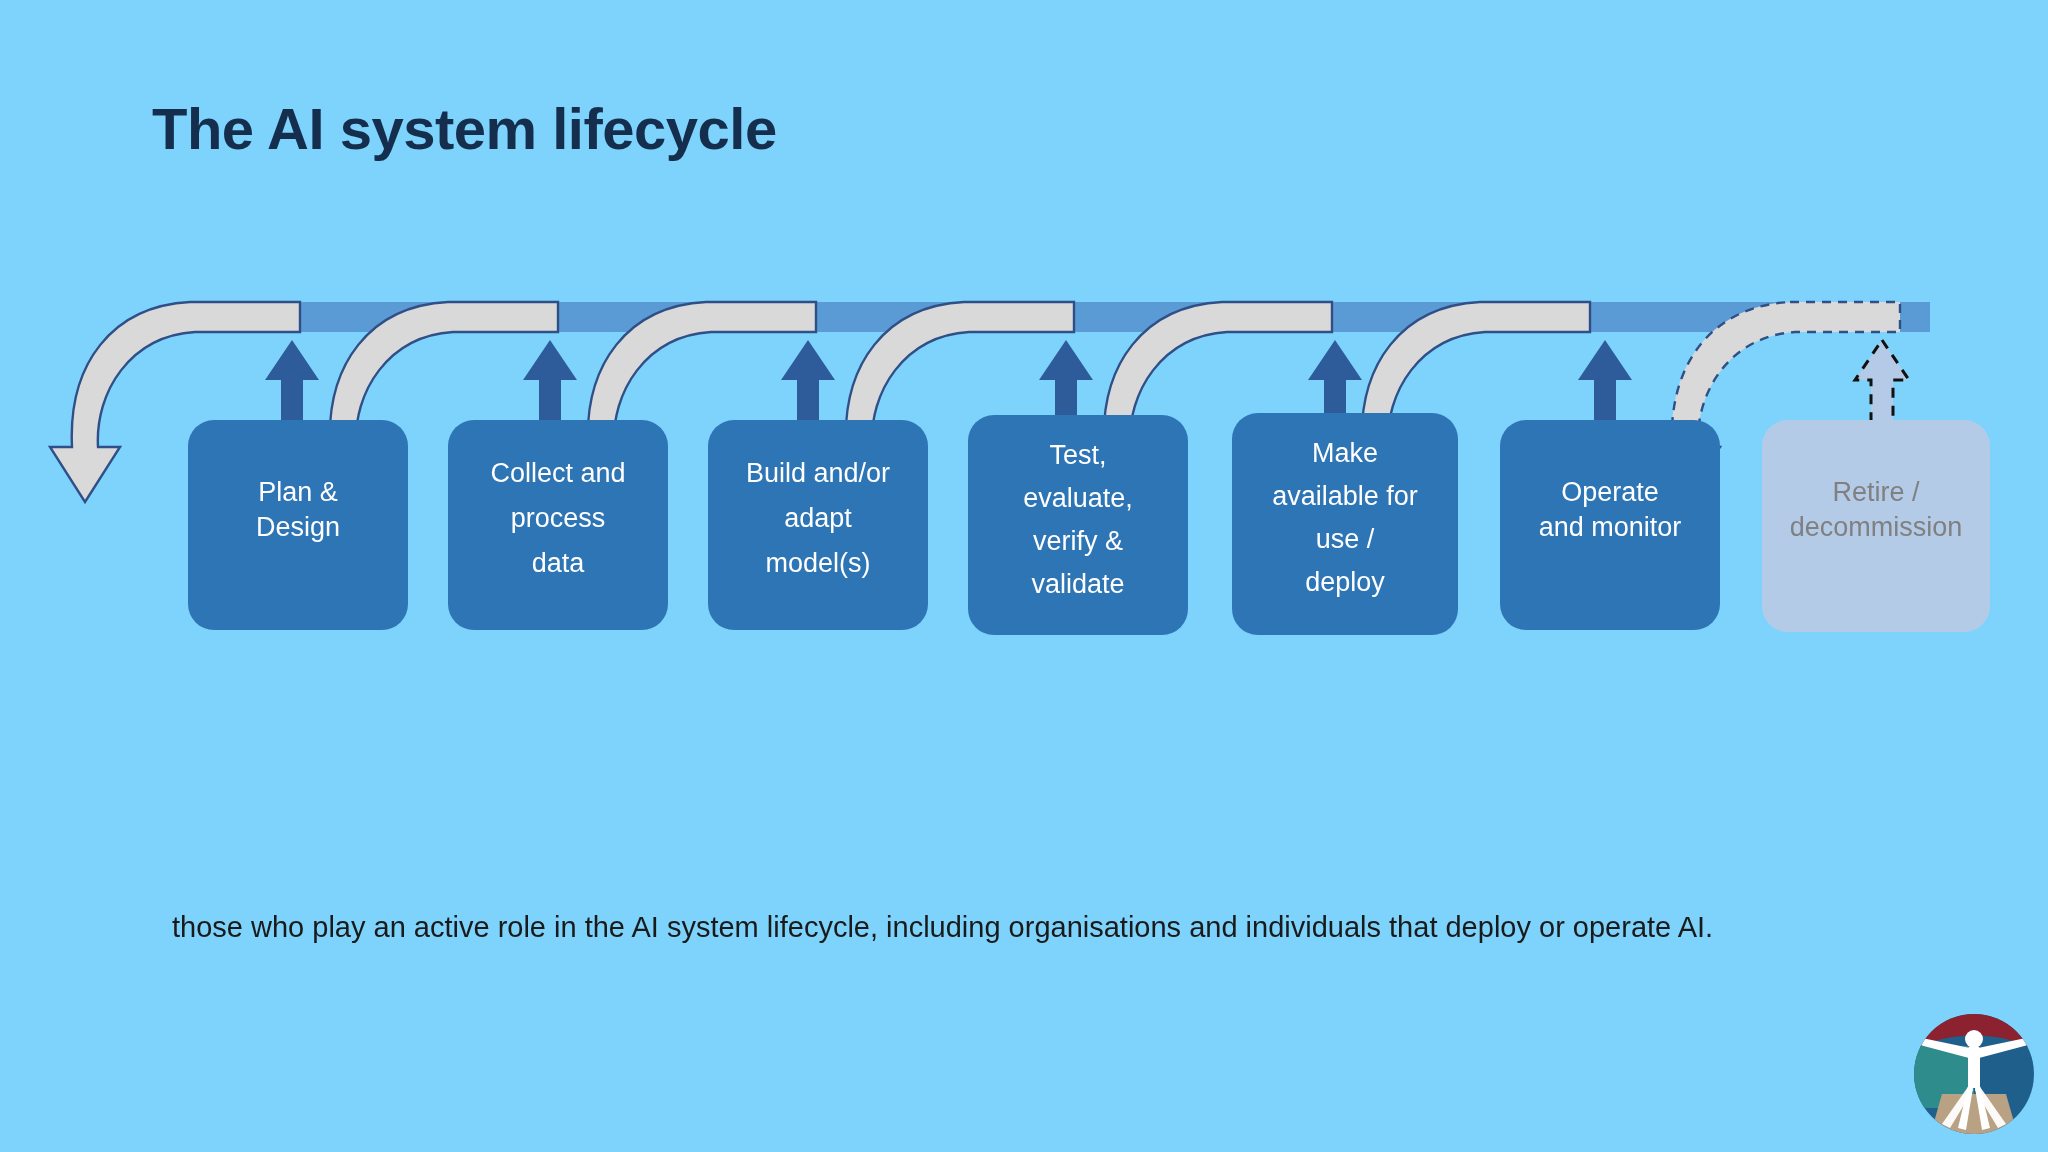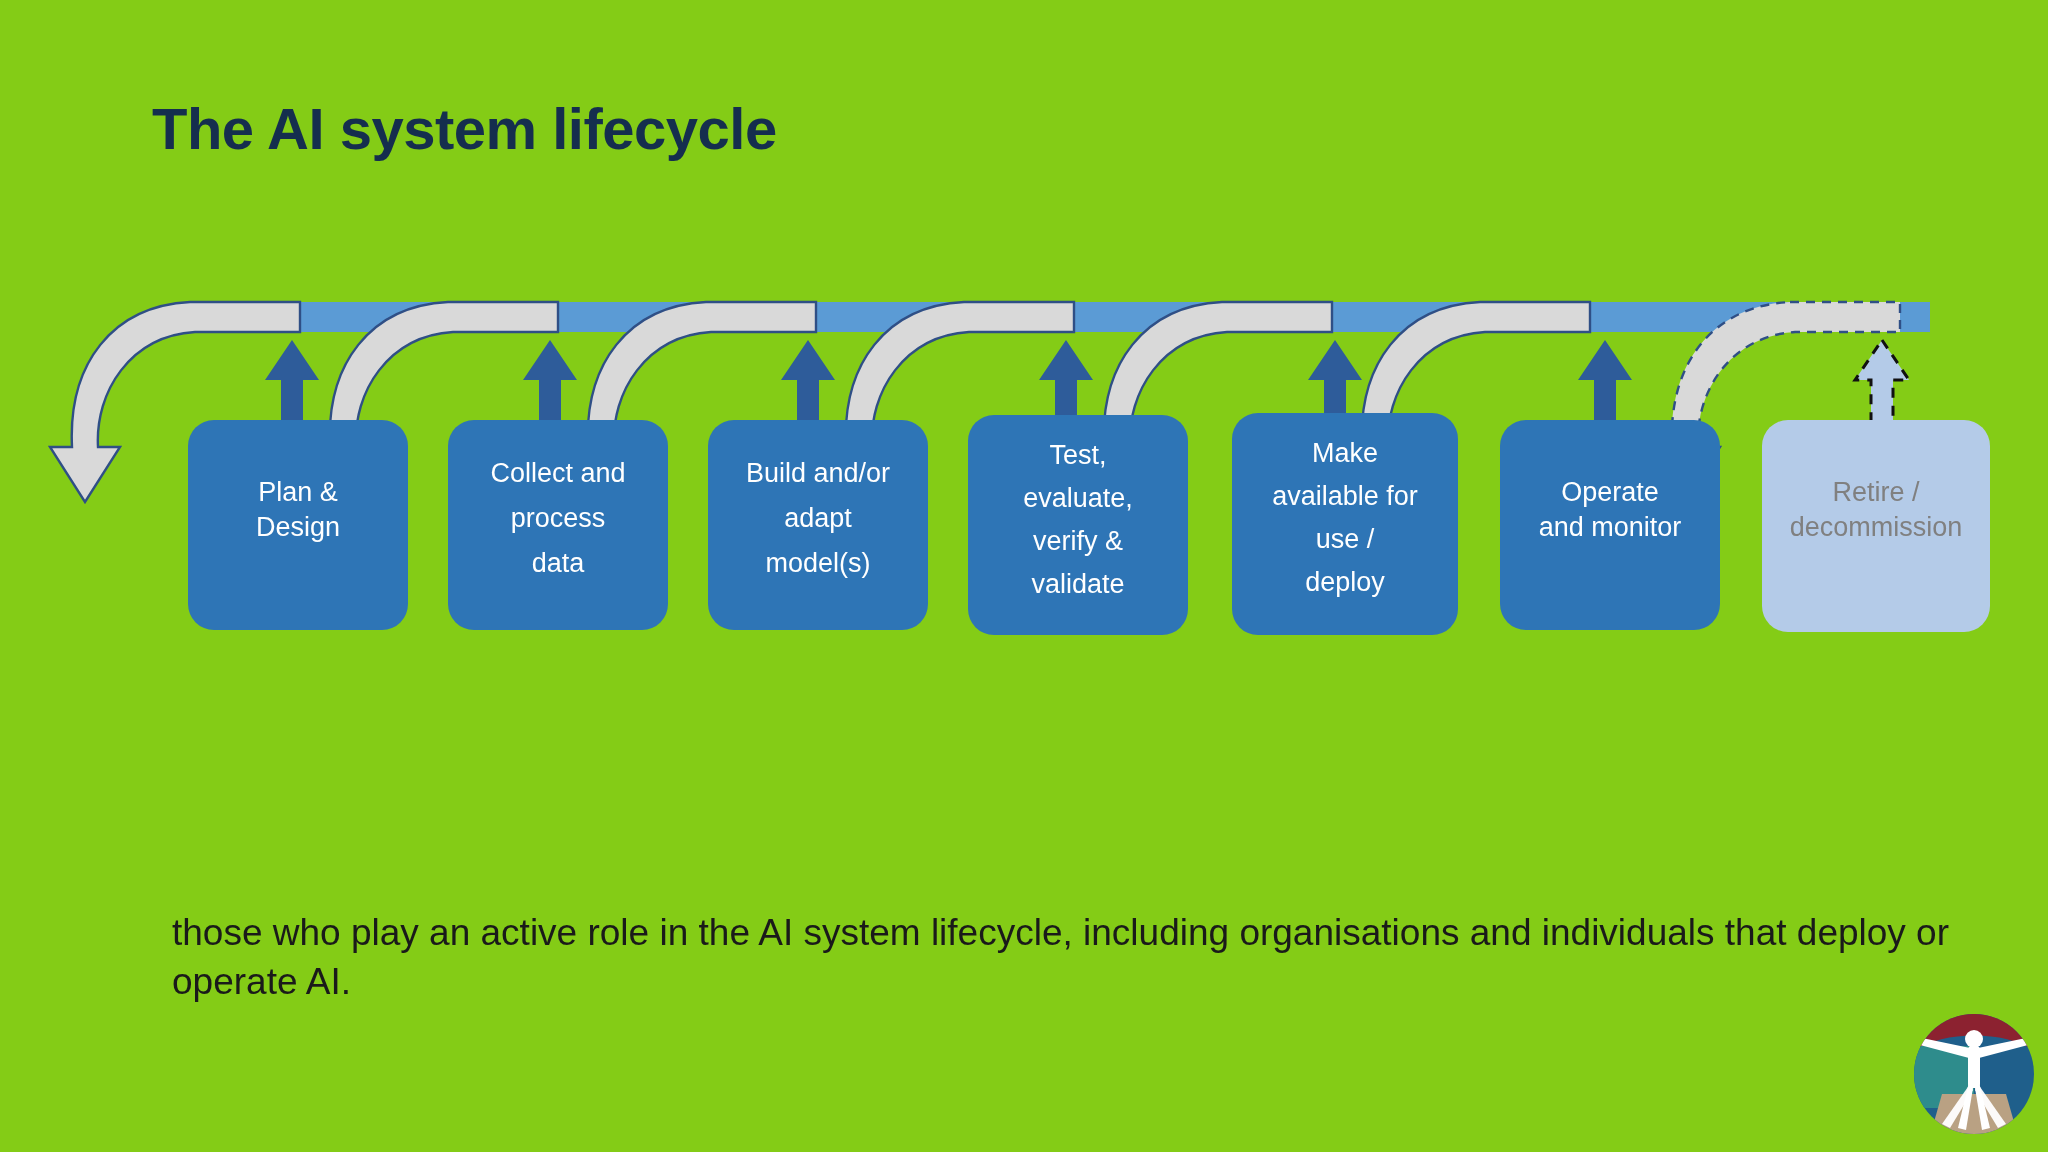--- a/index.html
+++ b/index.html
@@ -1,34 +1,34 @@
 <!DOCTYPE html>
 <html><head>
 <meta charset="utf-8">
 <style>
   html,body{margin:0;padding:0;background:#ffffff;}
   body{width:2048px;height:1152px;position:relative;overflow:hidden;
        font-family:"Liberation Sans","DejaVu Sans",sans-serif;}
 
-  #slide{position:absolute;inset:0;background:#84cc16;}
+  #slide{position:absolute;inset:0;background:#7dd3fc;}
 
   
   .title{
     position:absolute;left:152px;top:95px;
     font-size:58px;font-weight:bold;color:#152E4E;
     letter-spacing:-0.5px;white-space:nowrap;
   }
   .subtitle{
     position:absolute;left:140px;top:765px;
     font-size:50px;font-weight:bold;color:#152E4E;
     letter-spacing:-0.5px;white-space:nowrap;
   }
   .body-text{
     position:absolute;left:172px;top:908px;width:1810px;
-    font-size:37px;line-height:1.33;color:#1a1a1a;font-weight:400;
+    font-size:29px;line-height:1.33;color:#1a1a1a;font-weight:400;
   }
 
   
   #diagram{position:absolute;left:0;top:250px;width:2048px;height:420px;}
   #diagram svg{display:block;}
 
   .box-label{
     fill:#ffffff;font-family:"Liberation Sans","DejaVu Sans",sans-serif;
     font-size:27px;text-anchor:middle;
   }

